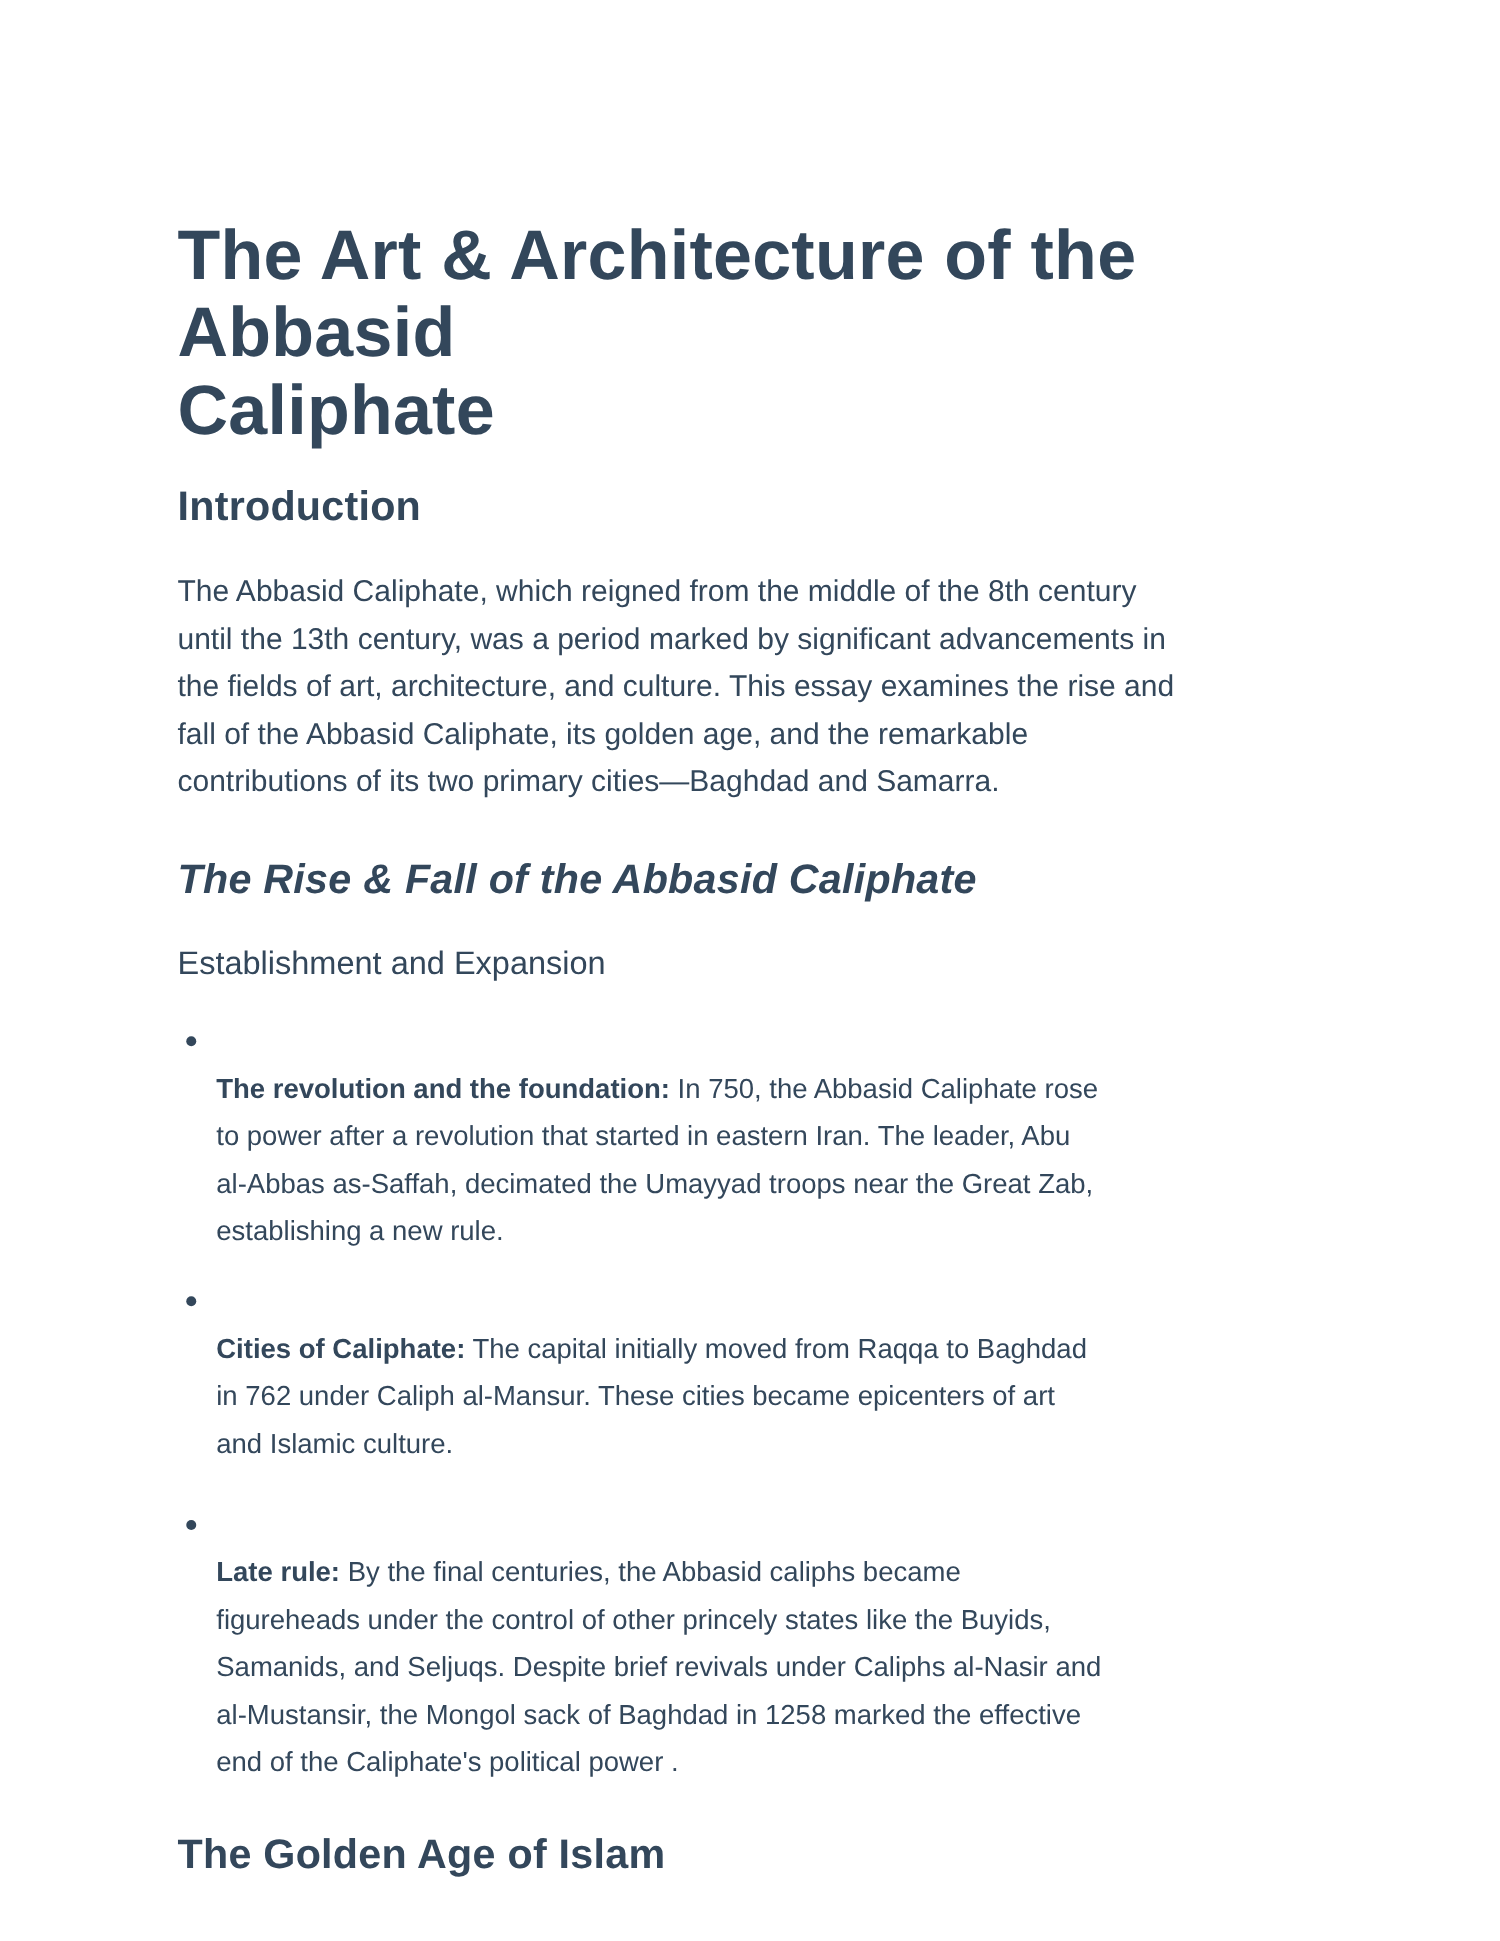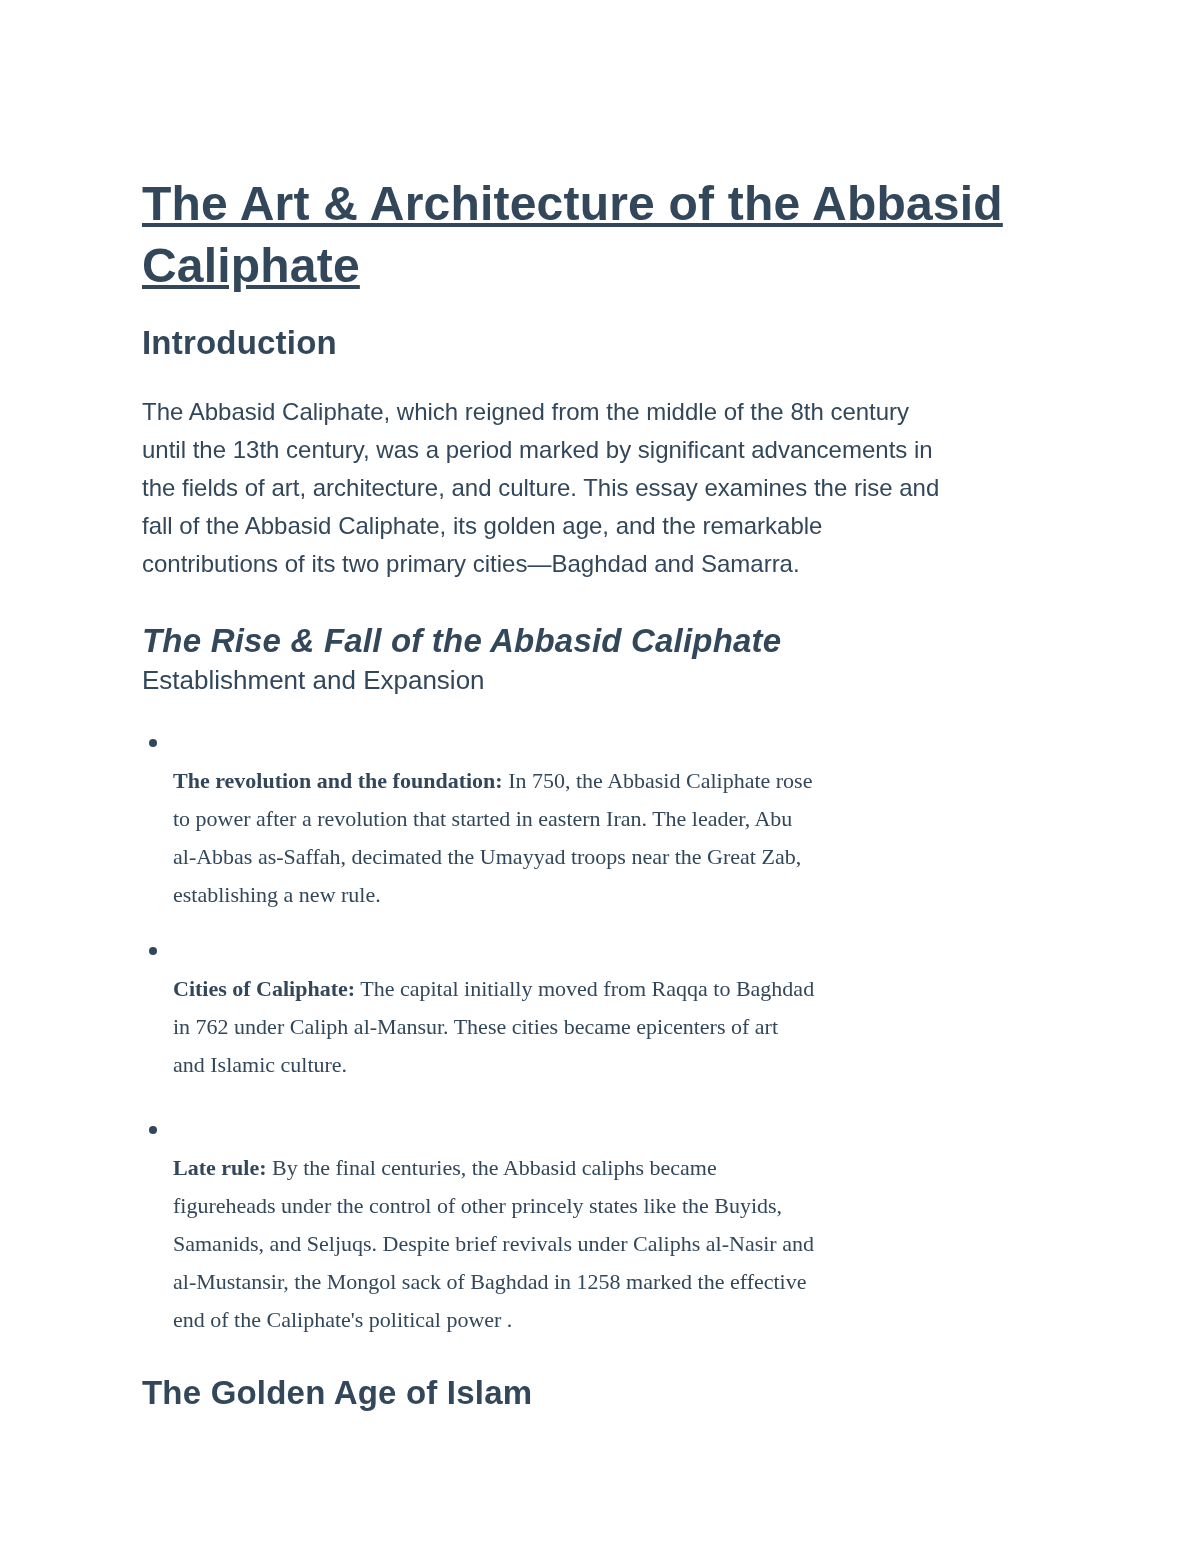--- a/index.html
+++ b/index.html
@@ -14,56 +14,54 @@
   .page {
     width: 1200px;
     height: 1553px;
     background: #ffffff;
     padding: 0 140px 0 142px;
   }
   .prewrap { white-space: pre-line; }
 
   h1.doc-title {
     margin: 173px 0 0 0;
-    font-size: 48px;
+    font-size: 56px;
     line-height: 62px;
     font-weight: 700;
     letter-spacing: 0.2px;
-    text-decoration: underline;
   }
   h2.section-heading {
     font-size: 33px;
     line-height: 44px;
     font-weight: 700;
     letter-spacing: 0.2px;
   }
   h2.intro-heading   { margin-top: 24px; }
   h2.rise-heading    { margin-top: 36px; font-style: italic; }
   h2.golden-heading  { margin-top: 32px; }
 
   h3.sub-heading {
     font-size: 26px;
     line-height: 34px;
     font-weight: 400;
   }
-  h3.establishment-heading { }
+  h3.establishment-heading { margin-top: 28px; }
   h3.decline-heading       { margin-top: 26px; }
 
   p.body-text {
     margin-top: 28px;
     font-size: 24px;
     line-height: 38px;
     font-weight: 400;
   }
 
   ul.bullet-list {
     margin: 27px 0 0 0;
     padding: 0;
     list-style: none;
-    font-family: Liberation Serif, serif;
   }
   ul.bullet-list li {
     position: relative;
     padding-left: 31px;
     font-size: 22px;
     line-height: 38px;
     font-weight: 400;
   }
   ul.bullet-list li + li { margin-top: 18px; }
   .bullet-dot {

